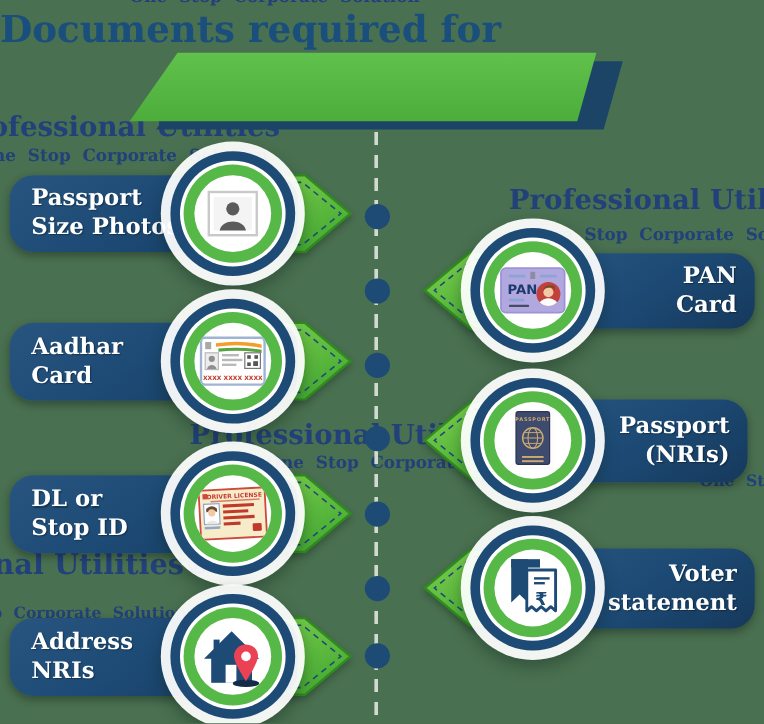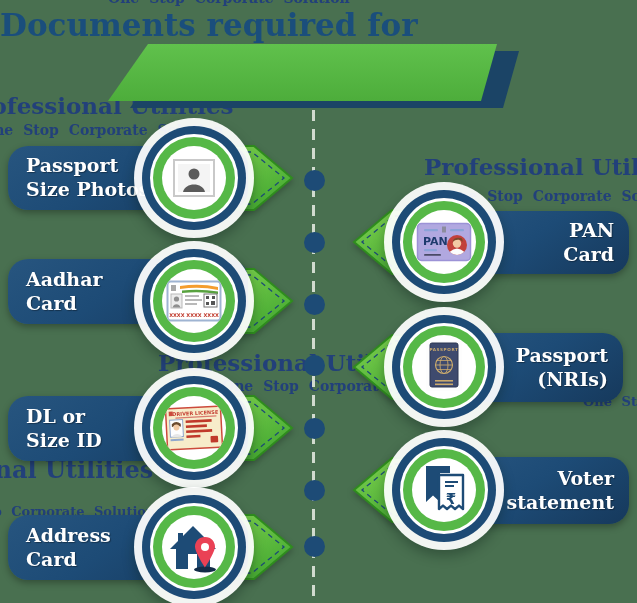--- a/index.html
+++ b/index.html
@@ -150,21 +150,21 @@
         </svg>
       </div>
     </div>
   </div>
 
   <div class="row">
     <svg class="arrow" style="left:202px;top:268px" width="92" height="66" viewBox="0 0 92 66">
       <polygon points="0,1 52,1 90,33 52,65 0,65" fill="url(#gradArrow)" stroke="#2f8c1e" stroke-width="2"></polygon>
       <polyline points="8,7 50,7 82,33 50,59 8,59" fill="none" stroke="#1d4b76" stroke-width="1.3" stroke-dasharray="5 4"></polyline>
     </svg>
-    <div class="pill pill-left" style="left:8px;top:259px;width:240px;height:65px">
+    <div class="pill pill-left" style="left:8px;top:269px;width:240px;height:65px">
       <div class="pill-label">Aadhar
 Card</div>
     </div>
     <div class="circle-wrap" style="left:134px;top:241px">
       <div class="c-glow"></div>
         <div class="c-navy"></div>
       <div class="c-gap"></div>
         <div class="c-green"></div>
       <div class="c-inner">
         <svg width="56" height="42" viewBox="0 0 56 42">
@@ -220,21 +220,21 @@
     </div>
   </div>
 
   <div class="row">
     <svg class="arrow" style="left:202px;top:395px" width="92" height="66" viewBox="0 0 92 66">
       <polygon points="0,1 52,1 90,33 52,65 0,65" fill="url(#gradArrow)" stroke="#2f8c1e" stroke-width="2"></polygon>
       <polyline points="8,7 50,7 82,33 50,59 8,59" fill="none" stroke="#1d4b76" stroke-width="1.3" stroke-dasharray="5 4"></polyline>
     </svg>
     <div class="pill pill-left" style="left:8px;top:396px;width:240px;height:65px">
       <div class="pill-label">DL or
-Size ID</div>
+Stop ID</div>
     </div>
     <div class="circle-wrap" style="left:134px;top:368px">
       <div class="c-glow"></div>
         <div class="c-navy"></div>
       <div class="c-gap"></div>
         <div class="c-green"></div>
       <div class="c-inner">
         <svg class="tilt" width="58" height="44" viewBox="0 0 58 44">
           <rect x="1.5" y="1.5" width="55" height="41" rx="3" fill="#f7ecca" stroke="#cc4a3b" stroke-width="1.5"></rect>
           <rect x="4.5" y="4.5" width="4" height="4.5" fill="#cc4a3b"></rect>
@@ -282,21 +282,21 @@
     </div>
   </div>
 
   <div class="row">
     <svg class="arrow" style="left:202px;top:514px" width="92" height="66" viewBox="0 0 92 66">
       <polygon points="0,1 52,1 90,33 52,65 0,65" fill="url(#gradArrow)" stroke="#2f8c1e" stroke-width="2"></polygon>
       <polyline points="8,7 50,7 82,33 50,59 8,59" fill="none" stroke="#1d4b76" stroke-width="1.3" stroke-dasharray="5 4"></polyline>
     </svg>
     <div class="pill pill-left" style="left:8px;top:515px;width:240px;height:65px">
       <div class="pill-label">Address
-Card</div>
+NRIs</div>
     </div>
     <div class="circle-wrap" style="left:134px;top:487px">
       <div class="c-glow"></div>
         <div class="c-navy"></div>
       <div class="c-gap"></div>
         <div class="c-green"></div>
       <div class="c-inner">
         <svg width="54" height="52" viewBox="0 0 54 52">
           <rect x="11" y="12" width="5" height="12" fill="#1d4b76"></rect>
           <polygon points="26,5 3,28 49,28" fill="#1d4b76"></polygon>

